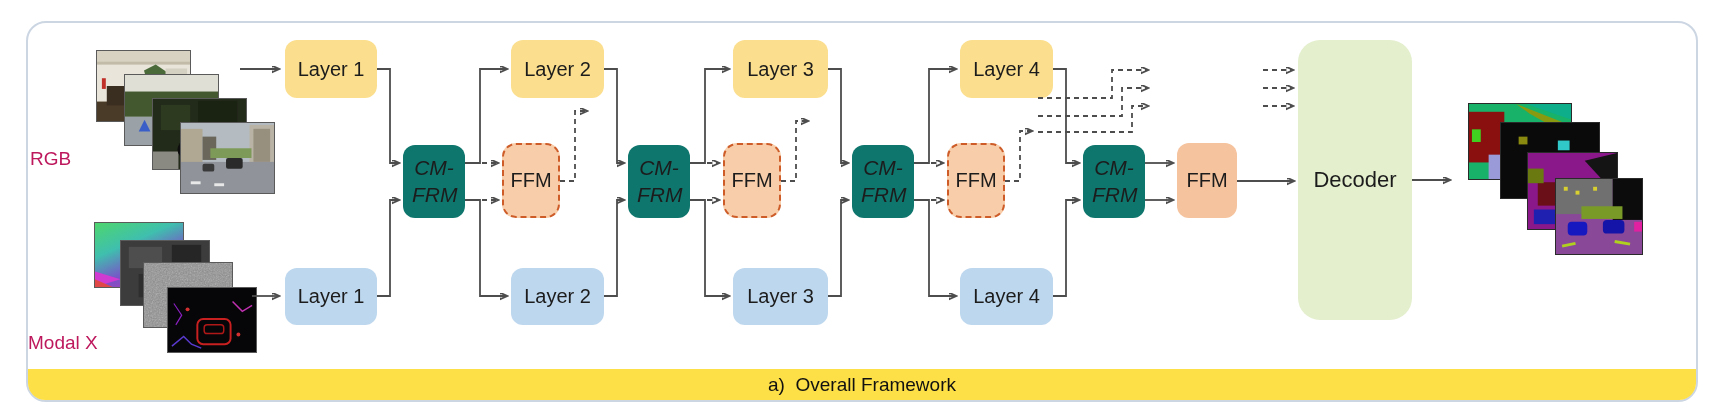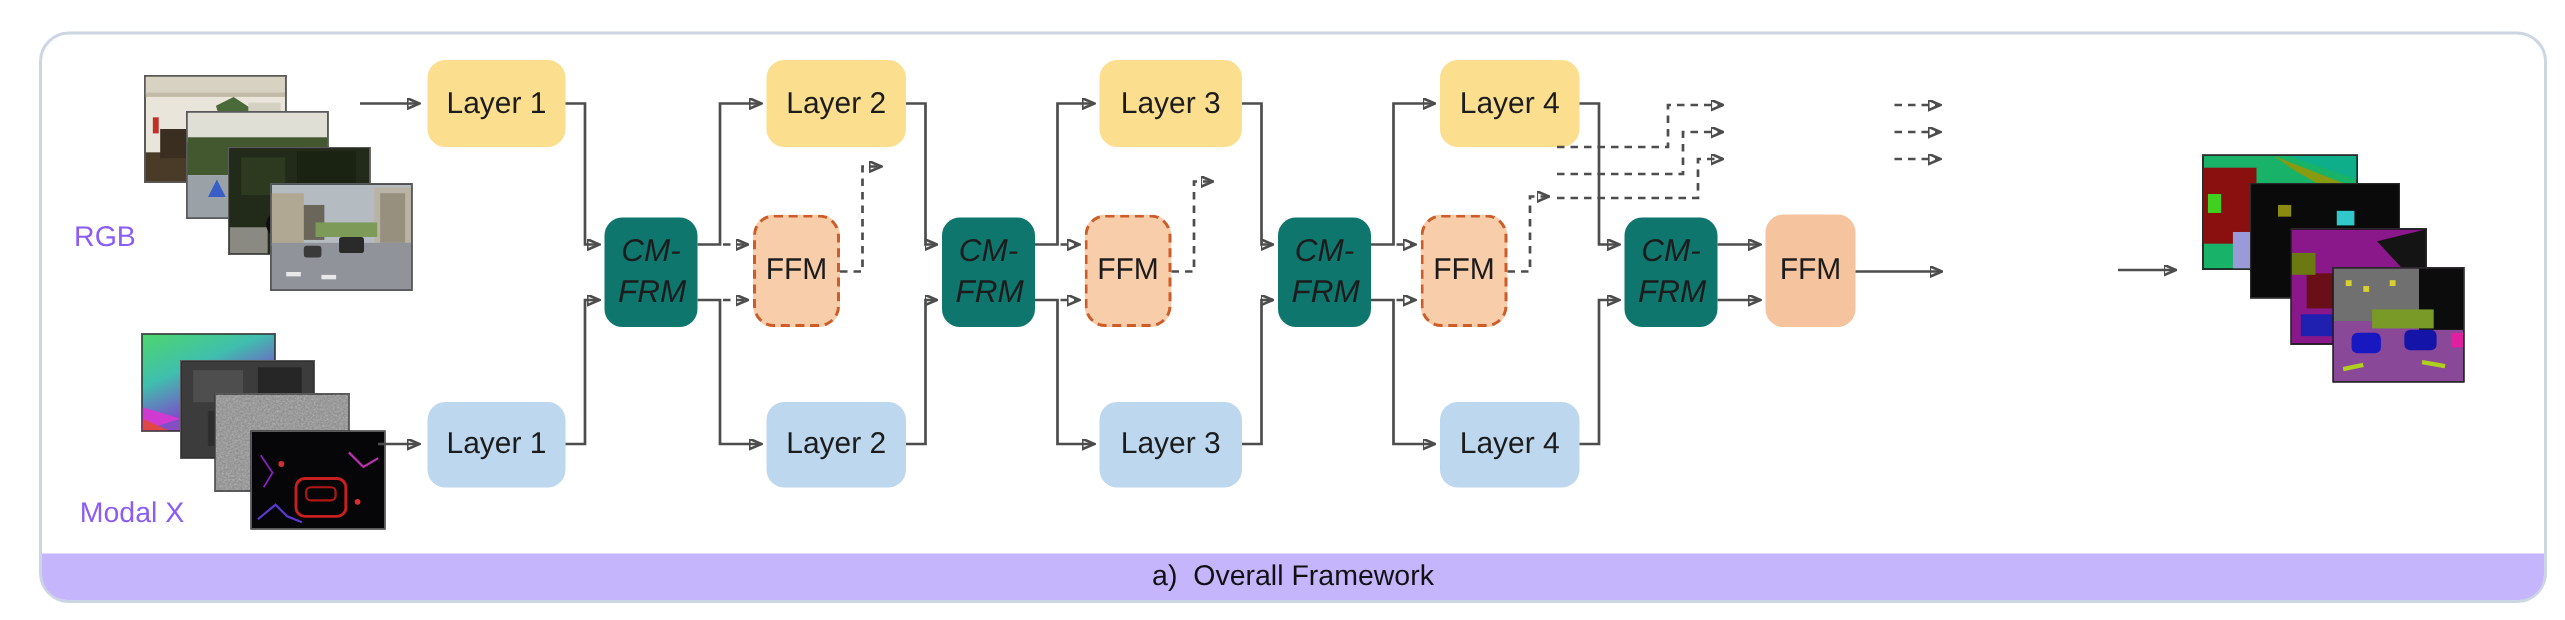--- a/index.html
+++ b/index.html
@@ -1,36 +1,36 @@
 <!DOCTYPE html>
 <html><head>
 <meta charset="utf-8">
 <style>
   html,body{margin:0;padding:0;background:#ffffff;}
   .stage{position:relative;width:1710px;height:413px;background:#fff;overflow:hidden;
          font-family:"Liberation Sans", sans-serif;color:#1a1a1a;}
   .frame{position:absolute;left:26px;top:21px;width:1672px;height:381px;
          border:2px solid #ccd6e3;border-radius:20px;background:#fff;box-sizing:border-box;}
-  .caption-bar{position:absolute;left:0;right:0;bottom:0;height:31px;background:#c4b5fd;
+  .caption-bar{position:absolute;left:0;right:0;bottom:0;height:31px;background:#fde047;
          border-radius:0 0 17px 17px;display:flex;align-items:center;justify-content:center;}
   .caption-text{font-size:19px;color:#111;white-space:pre;}
   .box{position:absolute;display:flex;align-items:center;justify-content:center;
        font-size:20px;color:#1c1c1c;border-radius:12px;box-sizing:border-box;text-align:center;}
   .yellow{background:#fbdf8e;}
   .blue{background:#bdd7ee;}
   .green{background:#0f766e;font-size:21px;line-height:1.25;font-style:italic;}
   .green .lbl{width:44px;margin:0 auto;}
   .ffm-dashed{background:#f8cda9;border:2.4px dashed #cd5c28;border-radius:14px;}
   .ffm-solid{background:#f5c39e;}
   .decoder{background:#e4efcd;border-radius:22px;font-size:22px;}
   .llf{background:#fff;border:2px dashed #2e2e2e;border-radius:16px;font-size:19px;line-height:1.22;padding:4px;}
   .photo{position:absolute;border:1px solid #5a5a5a;box-sizing:border-box;background:#000;}
   .photo svg{display:block;width:100%;height:100%;}
   .seg{border:1px solid #2a2a2a;}
-  .txt{position:absolute;font-size:19px;color:#8b5cf6;text-align:center;}
+  .txt{position:absolute;font-size:19px;color:#be185d;}
   .connectors{position:absolute;left:0;top:0;pointer-events:none;}
   .connectors path{fill:none;stroke:#4d4d4d;stroke-width:1.8;}
   .connectors path.d{stroke-dasharray:5 4;}
 </style>
 </head>
 <body>
 
 <div class="stage">
 
   <div class="frame">
@@ -162,20 +162,21 @@
   <div class="box green" style="left:1083px;top:145px;width:62px;height:73px;">
       <span class="lbl">CM-FRM</span>
     </div>
 
   <div class="box ffm-dashed" style="left:502px;top:143px;width:58px;height:75px;">FFM</div>
   <div class="box ffm-dashed" style="left:723px;top:143px;width:58px;height:75px;">FFM</div>
   <div class="box ffm-dashed" style="left:947px;top:143px;width:58px;height:75px;">FFM</div>
   <div class="box ffm-solid" style="left:1177px;top:143px;width:60px;height:75px;">FFM</div>
 
 
+  <div class="box decoder" style="left:1298px;top:40px;width:114px;height:280px;">Decoder</div>
 
   <div class="photo seg" style="left:1468px;top:103px;width:104px;height:77px;">
     <svg viewBox="0 0 104 77" preserveAspectRatio="none">
       <rect width="104" height="77" fill="#18b268"></rect>
       <polygon points="58,0 104,0 104,16" fill="#0fae8a"></polygon>
       <polygon points="48,0 104,22 104,34 62,10" fill="#8a9a10"></polygon>
       <rect x="0" y="8" width="36" height="52" fill="#8a0f0f"></rect>
       <rect x="50" y="30" width="54" height="47" fill="#050505"></rect>
       <rect x="20" y="52" width="20" height="25" fill="#9a9ad8"></rect>
       <rect x="3" y="26" width="9" height="13" fill="#40d020"></rect>

